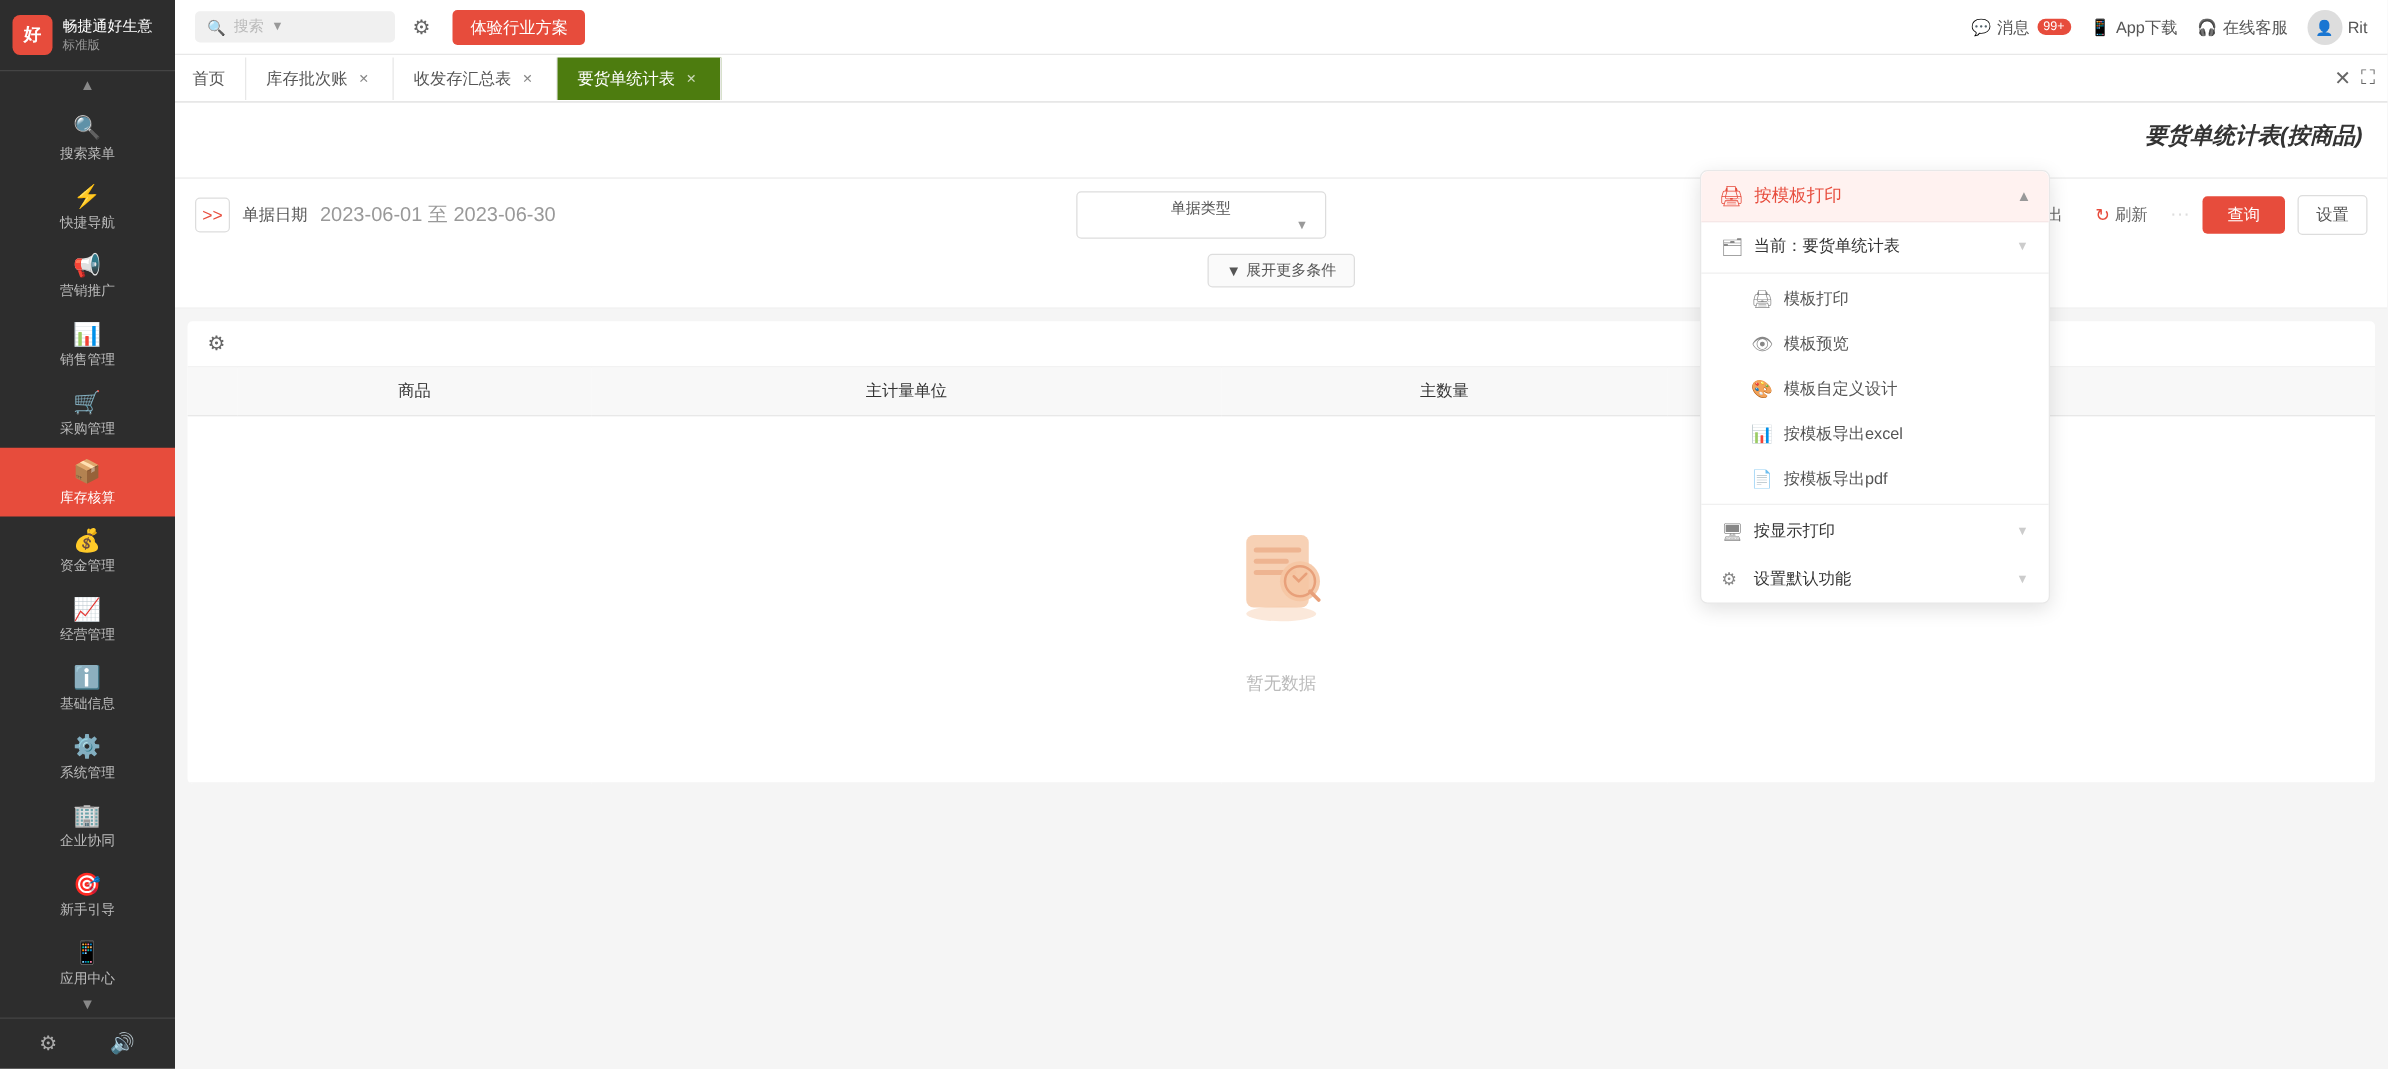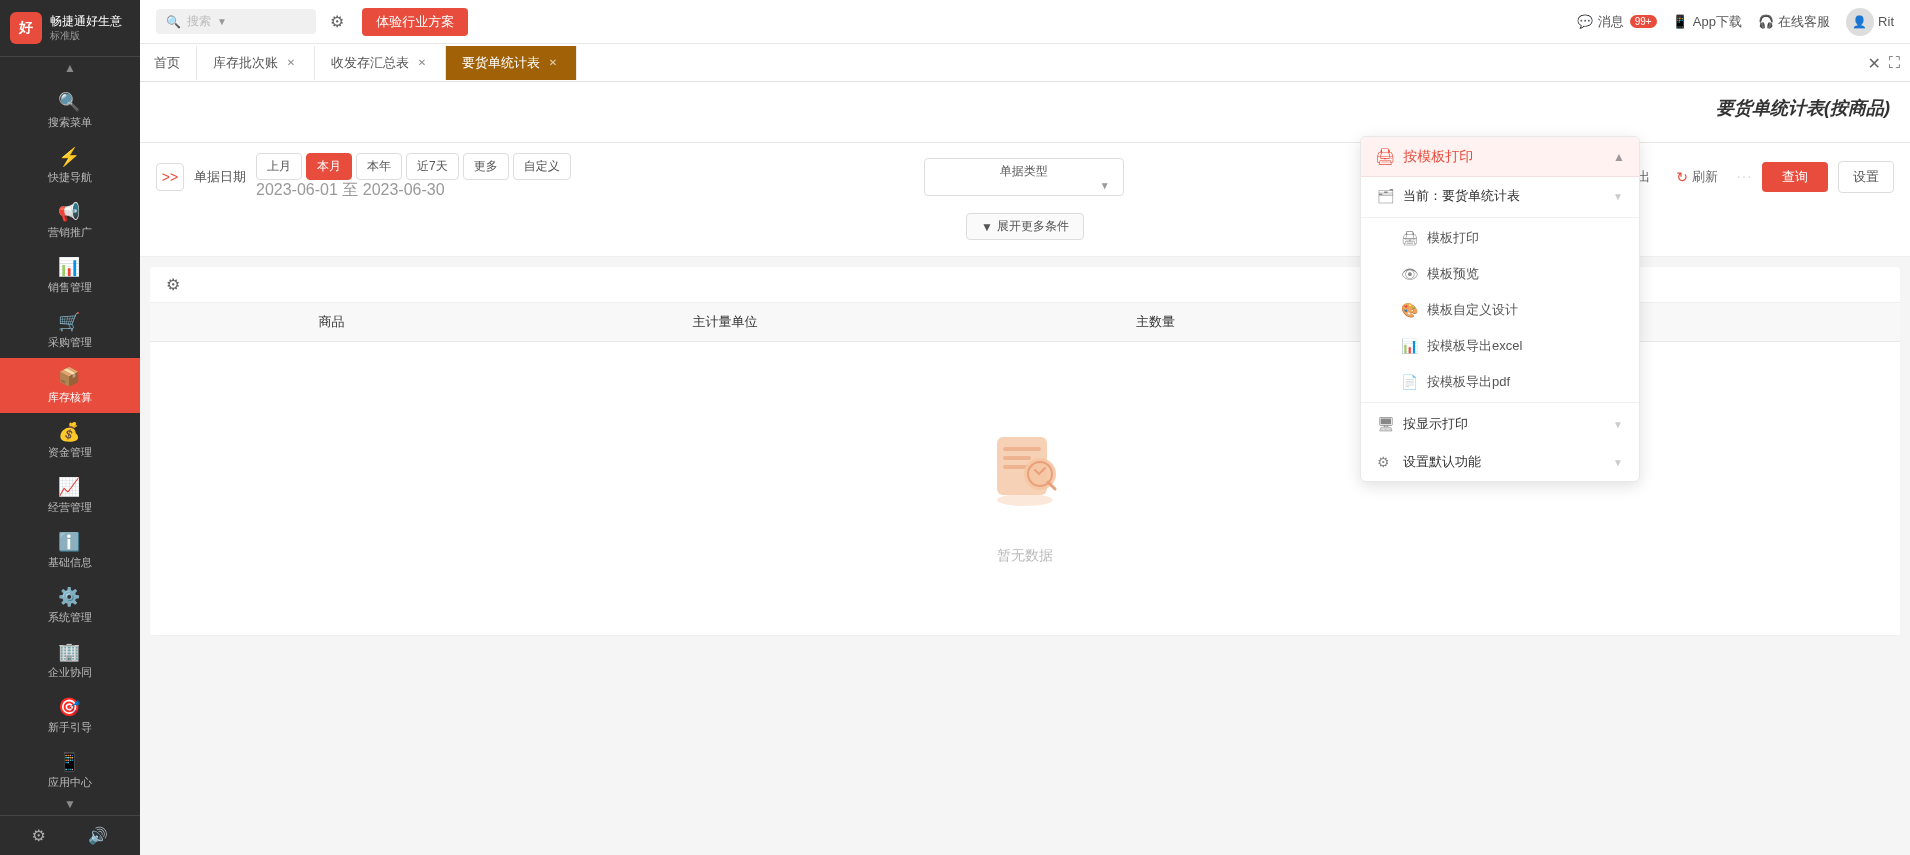--- a/index.html
+++ b/index.html
@@ -74,21 +74,21 @@
     
     .tabbar {
       position: fixed; left: 128px; top: 44px; right: 0; height: 38px;
       background: #fff; border-bottom: 1px solid #e0e0e0;
       display: flex; align-items: center; padding: 0 10px; gap: 0; z-index: 89;
     }
     .tab-item {
       display: flex; align-items: center; padding: 8px 16px; font-size: 13px;
       color: #555; cursor: pointer; border-right: 1px solid #e8e8e8; white-space: nowrap;
     }
-    .tab-item.active { background: #a16207; color: white; }
+    .tab-item.active { background: #4d7c0f; color: white; }
     .tab-close {
       margin-left: 6px; font-size: 11px; color: inherit; opacity: 0.7; cursor: pointer;
     }
     .tab-close-btn {
       width: 14px; height: 14px; display: flex; align-items: center; justify-content: center;
       border-radius: 50%; font-size: 10px;
     }
     .tabbar-controls {
       margin-left: auto; display: flex; align-items: center; gap: 8px;
     }
@@ -350,28 +350,20 @@
         
       </div>
     </div>
   </div>
 
   <div class="filter-bar">
     <div class="filter-row">
       <button class="filter-expand-btn">&gt;&gt;</button>
       <span class="filter-label">单据日期</span>
       <div style="display:flex;flex-direction:column;">
-        <div style="display:flex;gap:4px;">
-          <button class="date-btn">上月</button>
-          <button class="date-btn active">本月</button>
-          <button class="date-btn">本年</button>
-          <button class="date-btn">近7天</button>
-          <button class="date-btn">更多</button>
-          <button class="date-btn">自定义</button>
-        </div>
         <div class="date-range">2023-06-01 至 2023-06-30</div>
       </div>
       <div style="flex:1;"></div>
       <div class="filter-select">
         <span>单据类型</span>
         <span class="filter-select-arrow">▼</span>
       </div>
       <div style="flex:1;"></div>
 
       <div style="display:flex;align-items:center;gap:10px;margin-left:auto;">

